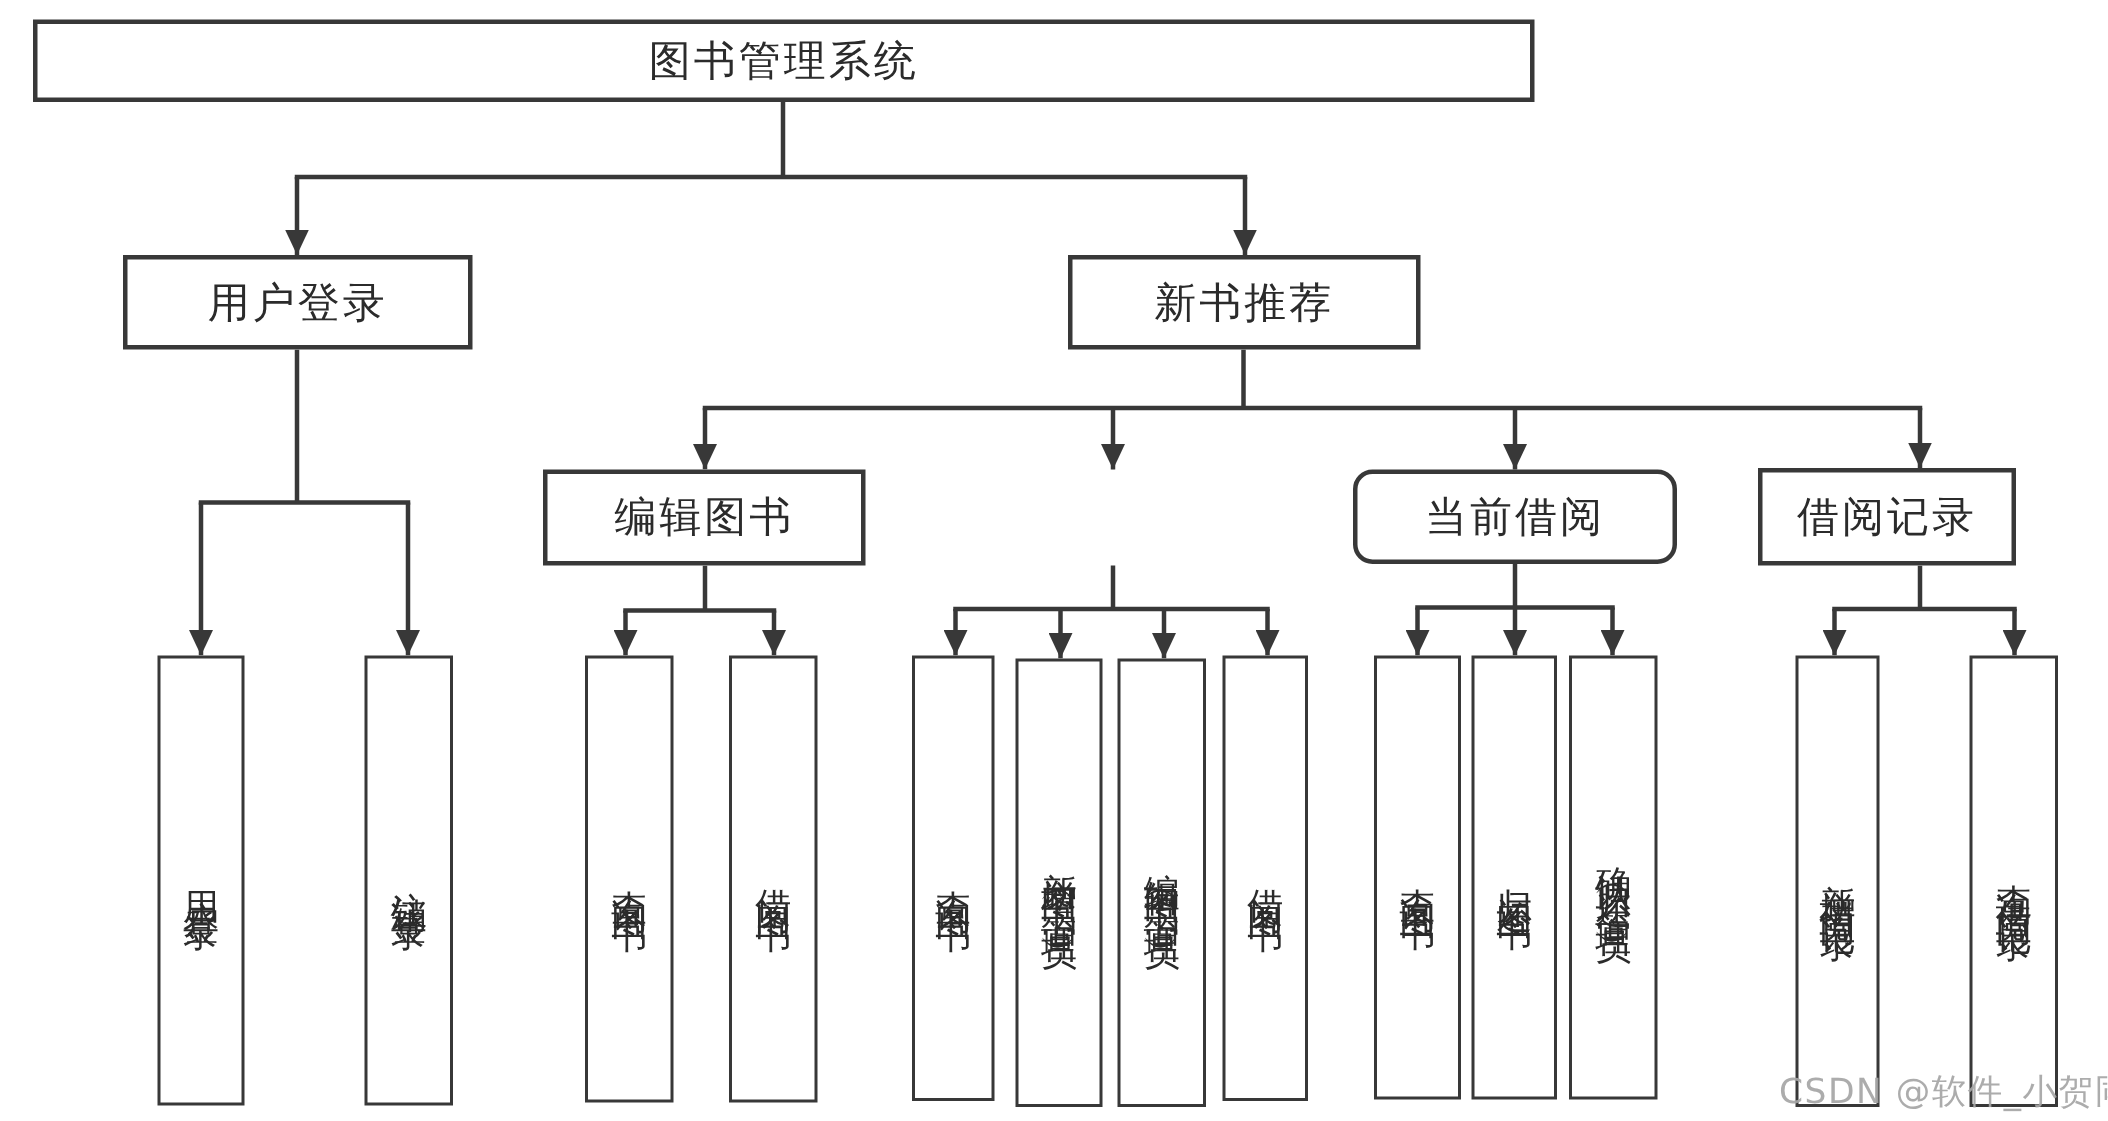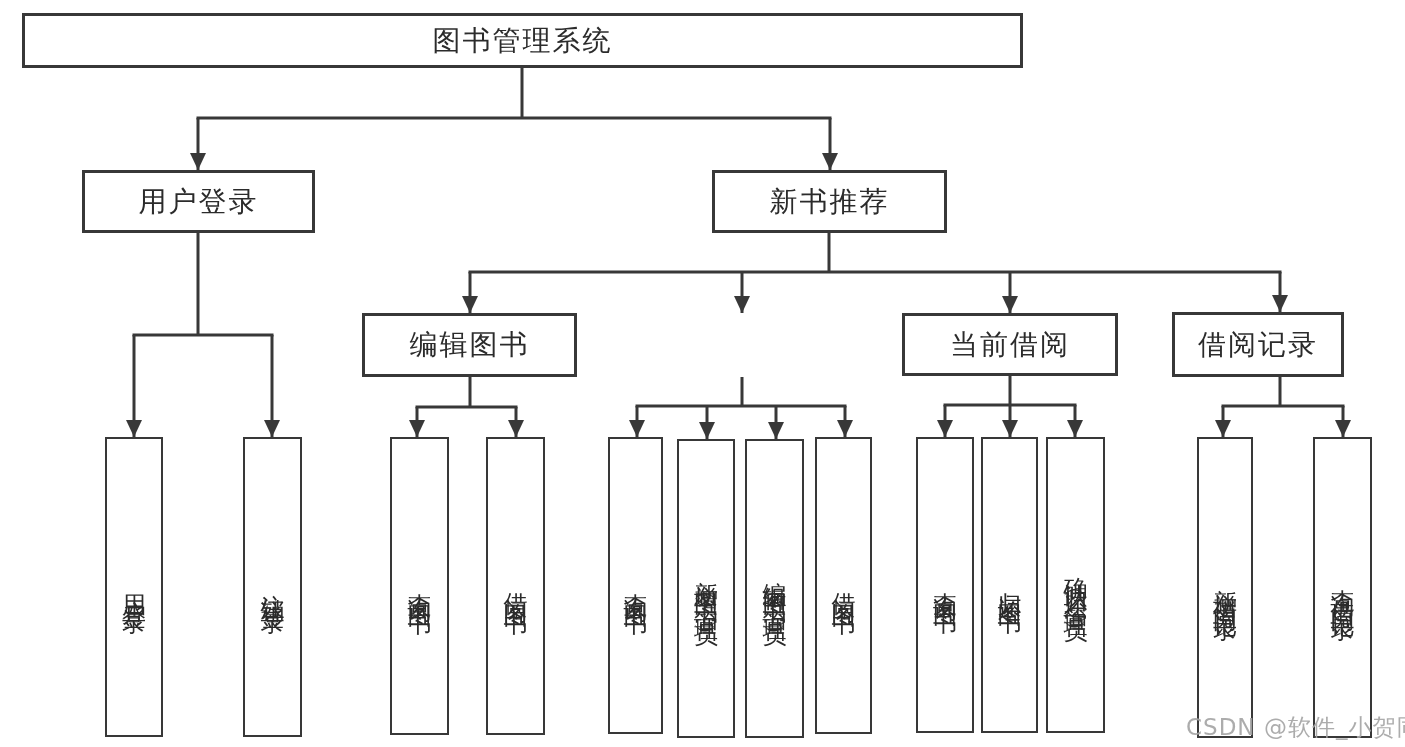--- a/index.html
+++ b/index.html
@@ -114,21 +114,21 @@
   <div class="node h" style="left:82px; top:170px; width:233px; height:63px;">
     <span>用户登录</span>
   </div>
   <div class="node h" style="left:712px; top:170px; width:235px; height:63px;">
     <span>新书推荐</span>
   </div>
 
   <div class="node h" style="left:362px; top:313px; width:215px; height:64px;">
     <span>编辑图书</span>
   </div>
-  <div class="node h" style="left:902px; top:313px; width:216px; height:63px;">
+  <div class="node h" style="left:902px; top:313px; width:216px; height:63px;border-radius:13px;">
     <span>当前借阅</span>
   </div>
   <div class="node h" style="left:1172px; top:312px; width:172px; height:65px;">
     <span>借阅记录</span>
   </div>
 
   <div class="node v" style="left:105px; top:437px; width:58px; height:300px;">
     <span>用户登录</span>
   </div>
   <div class="node v" style="left:243px; top:437px; width:59px; height:300px;">

